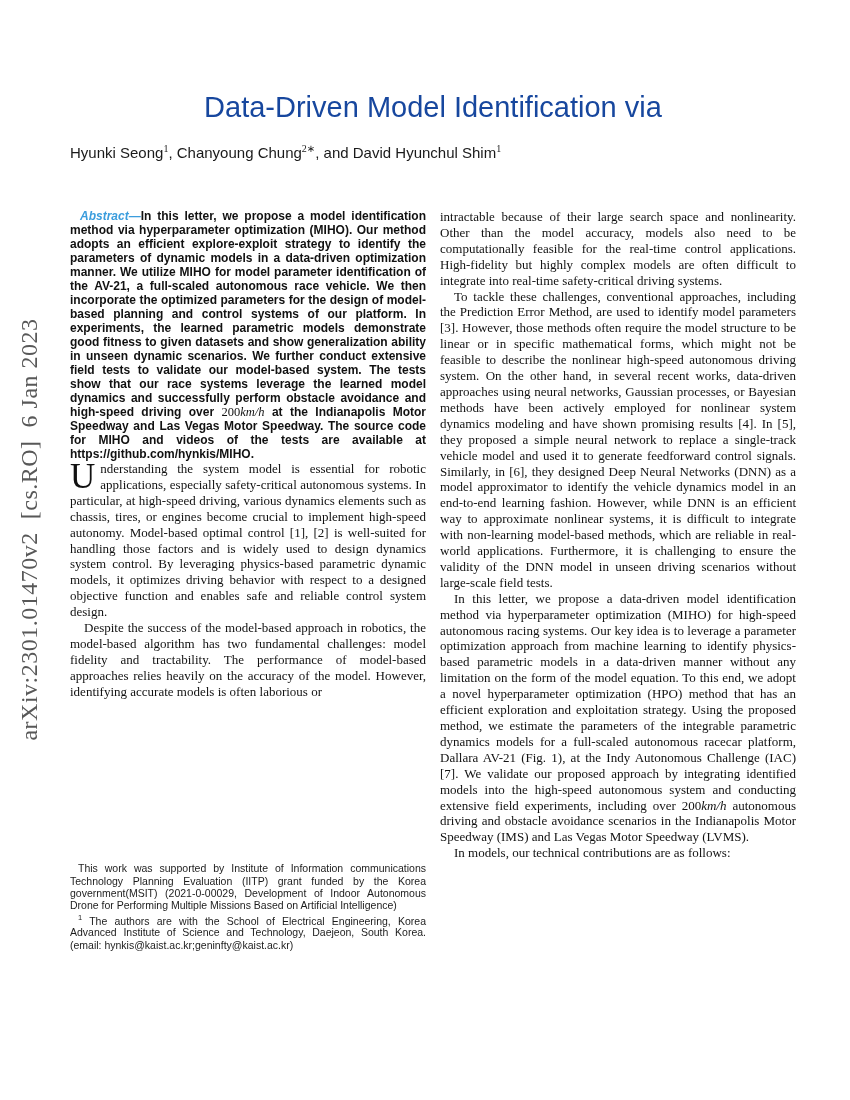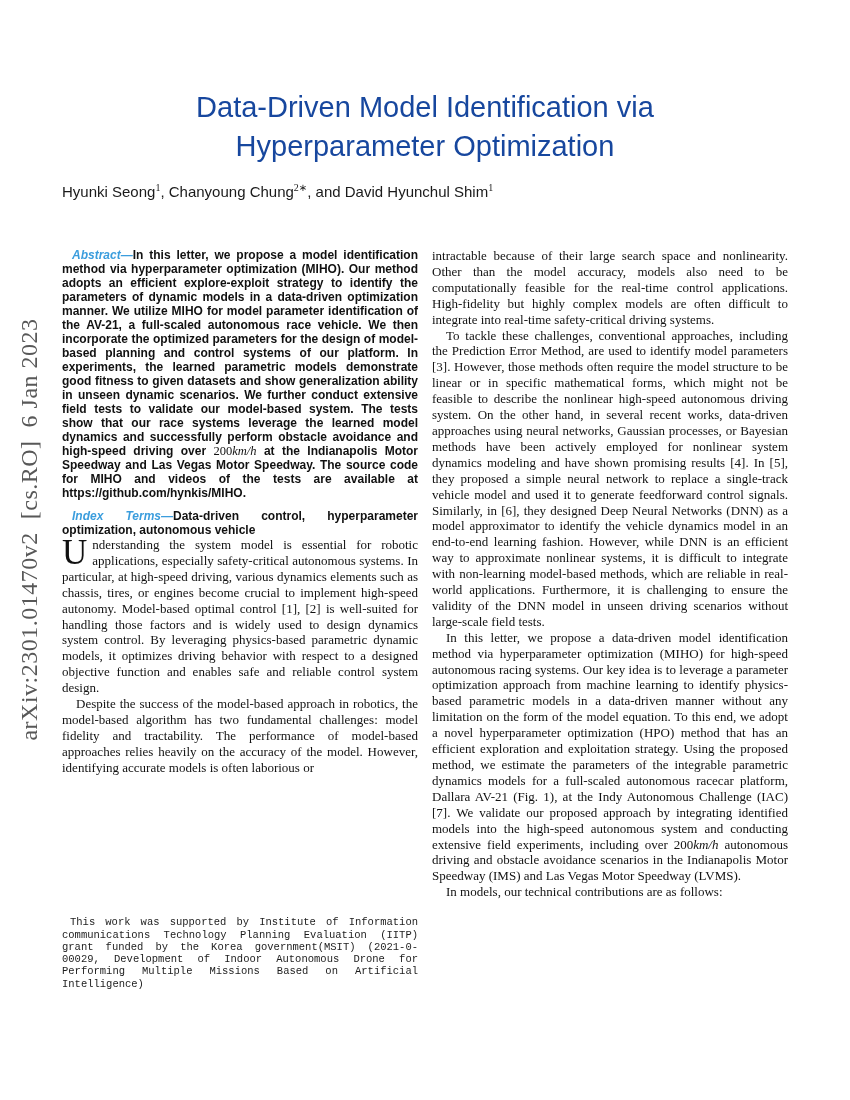--- a/index.html
+++ b/index.html
@@ -33,21 +33,21 @@
     text-align: center;
     font-family: "Liberation Serif", serif;
     font-size: 24px;
     color: var(--banner-gray);
     white-space: pre;
     letter-spacing: 0.5px;
   }
 
   .content {
     position: absolute;
-    left: 62px; top: 0;
+    left: 70px; top: 0;
     width: 726px;
   }
 
   h1.title {
     margin-top: 88px;
     text-align: center;
     font-family: "Liberation Sans", sans-serif;
     font-weight: 400;
     font-size: 29px;
     line-height: 39px;
@@ -125,21 +125,21 @@
   .dropcap {
     float: left;
     font-size: 35px;
     line-height: 27px;
     padding: 2px 5px 0 0;
   }
 
   .footnotes {
     margin-top: auto;
     padding-top: 8px;
-    font-family: Liberation Mono, monospace;
+    font-family: Liberation Sans, sans-serif;
     font-size: 10.5px;
     line-height: 12.3px;
     text-align: justify;
     color: #1c1c1c;
   }
   .footnotes p { text-indent: 8px; }
   .footnotes p.fn-star {
     font-size: 12.3px;
     line-height: 14px;
   }
@@ -149,40 +149,39 @@
 <body>
 
 <div class="page">
 
   <div class="arxiv-strip">arXiv:2301.01470v2  [cs.RO]  6 Jan 2023</div>
 
   <div class="content">
 
     <h1 class="title">
       <span>Data-Driven Model Identification via</span>
-      <span>Hyperparameter Optimization</span>
     </h1>
 
     <div class="authors"><span>Hyunki Seong</span><sup>1</sup><span>, </span><span>Chanyoung Chung</span><sup>2∗</sup><span>, and </span><span>David Hyunchul Shim</span><sup>1</sup></div>
 
     <div class="columns">
 
       <div class="col">
 
         <p class="abstract"><span class="label">Abstract—</span><span>In this letter, we propose a model identification method via hyperparameter optimization (MIHO). Our method adopts an efficient explore-exploit strategy to identify the parameters of dynamic models in a data-driven optimization manner. We utilize MIHO for model parameter identification of the AV-21, a full-scaled autonomous race vehicle. We then incorporate the optimized parameters for the design of model-based planning and control systems of our platform. In experiments, the learned parametric models demonstrate good fitness to given datasets and show generalization ability in unseen dynamic scenarios. We further conduct extensive field tests to validate our model-based system. The tests show that our race systems leverage the learned model dynamics and successfully perform obstacle avoidance and high-speed driving over </span><span class="math-num">200</span><span class="math-unit">km/h</span><span> at the Indianapolis Motor Speedway and Las Vegas Motor Speedway. The source code for MIHO and videos of the tests are available at </span><span>https://github.com/hynkis/MIHO</span><span>.</span></p>
 
-        <p class="index-terms"><span class="label">Index Terms—</span><span>Data-driven control, hyperparameter optimization, autonomous vehicle</span></p>
 
 
         <p class="body-par"><span class="dropcap">U</span><span>nderstanding the system model is essential for robotic applications, especially safety-critical autonomous systems. In particular, at high-speed driving, various dynamics elements such as chassis, tires, or engines become crucial to implement high-speed autonomy. Model-based optimal control [1], [2] is well-suited for handling those factors and is widely used to design dynamics system control. By leveraging physics-based parametric dynamic models, it optimizes driving behavior with respect to a designed objective function and enables safe and reliable control system design.</span></p>
 
         <p class="body-par indent">Despite the success of the model-based approach in robotics, the model-based algorithm has two fundamental challenges: model fidelity and tractability. The performance of model-based approaches relies heavily on the accuracy of the model. However, identifying accurate models is often laborious or</p>
 
         <div class="footnotes">
           <p>This work was supported by Institute of Information communications Technology Planning Evaluation (IITP) grant funded by the Korea government(MSIT) (2021-0-00029, Development of Indoor Autonomous Drone for Performing Multiple Missions Based on Artificial Intelligence)</p>
+          <p><sup>1</sup><span> The authors are with the School of Electrical Engineering, Korea Advanced Institute of Science and Technology, Daejeon, South Korea. (email: hynkis@kaist.ac.kr;geninfty@kaist.ac.kr)</span></p>
         </div>
 
       </div>
 
       <div class="col">
 
         <p class="body-par">intractable because of their large search space and nonlinearity. Other than the model accuracy, models also need to be computationally feasible for the real-time control applications. High-fidelity but highly complex models are often difficult to integrate into real-time safety-critical driving systems.</p>
 
         <p class="body-par indent">To tackle these challenges, conventional approaches, including the Prediction Error Method, are used to identify model parameters [3]. However, those methods often require the model structure to be linear or in specific mathematical forms, which might not be feasible to describe the nonlinear high-speed autonomous driving system. On the other hand, in several recent works, data-driven approaches using neural networks, Gaussian processes, or Bayesian methods have been actively employed for nonlinear system dynamics modeling and have shown promising results [4]. In [5], they proposed a simple neural network to replace a single-track vehicle model and used it to generate feedforward control signals. Similarly, in [6], they designed Deep Neural Networks (DNN) as a model approximator to identify the vehicle dynamics model in an end-to-end learning fashion. However, while DNN is an efficient way to approximate nonlinear systems, it is difficult to integrate with non-learning model-based methods, which are reliable in real-world applications. Furthermore, it is challenging to ensure the validity of the DNN model in unseen driving scenarios without large-scale field tests.</p>
 

